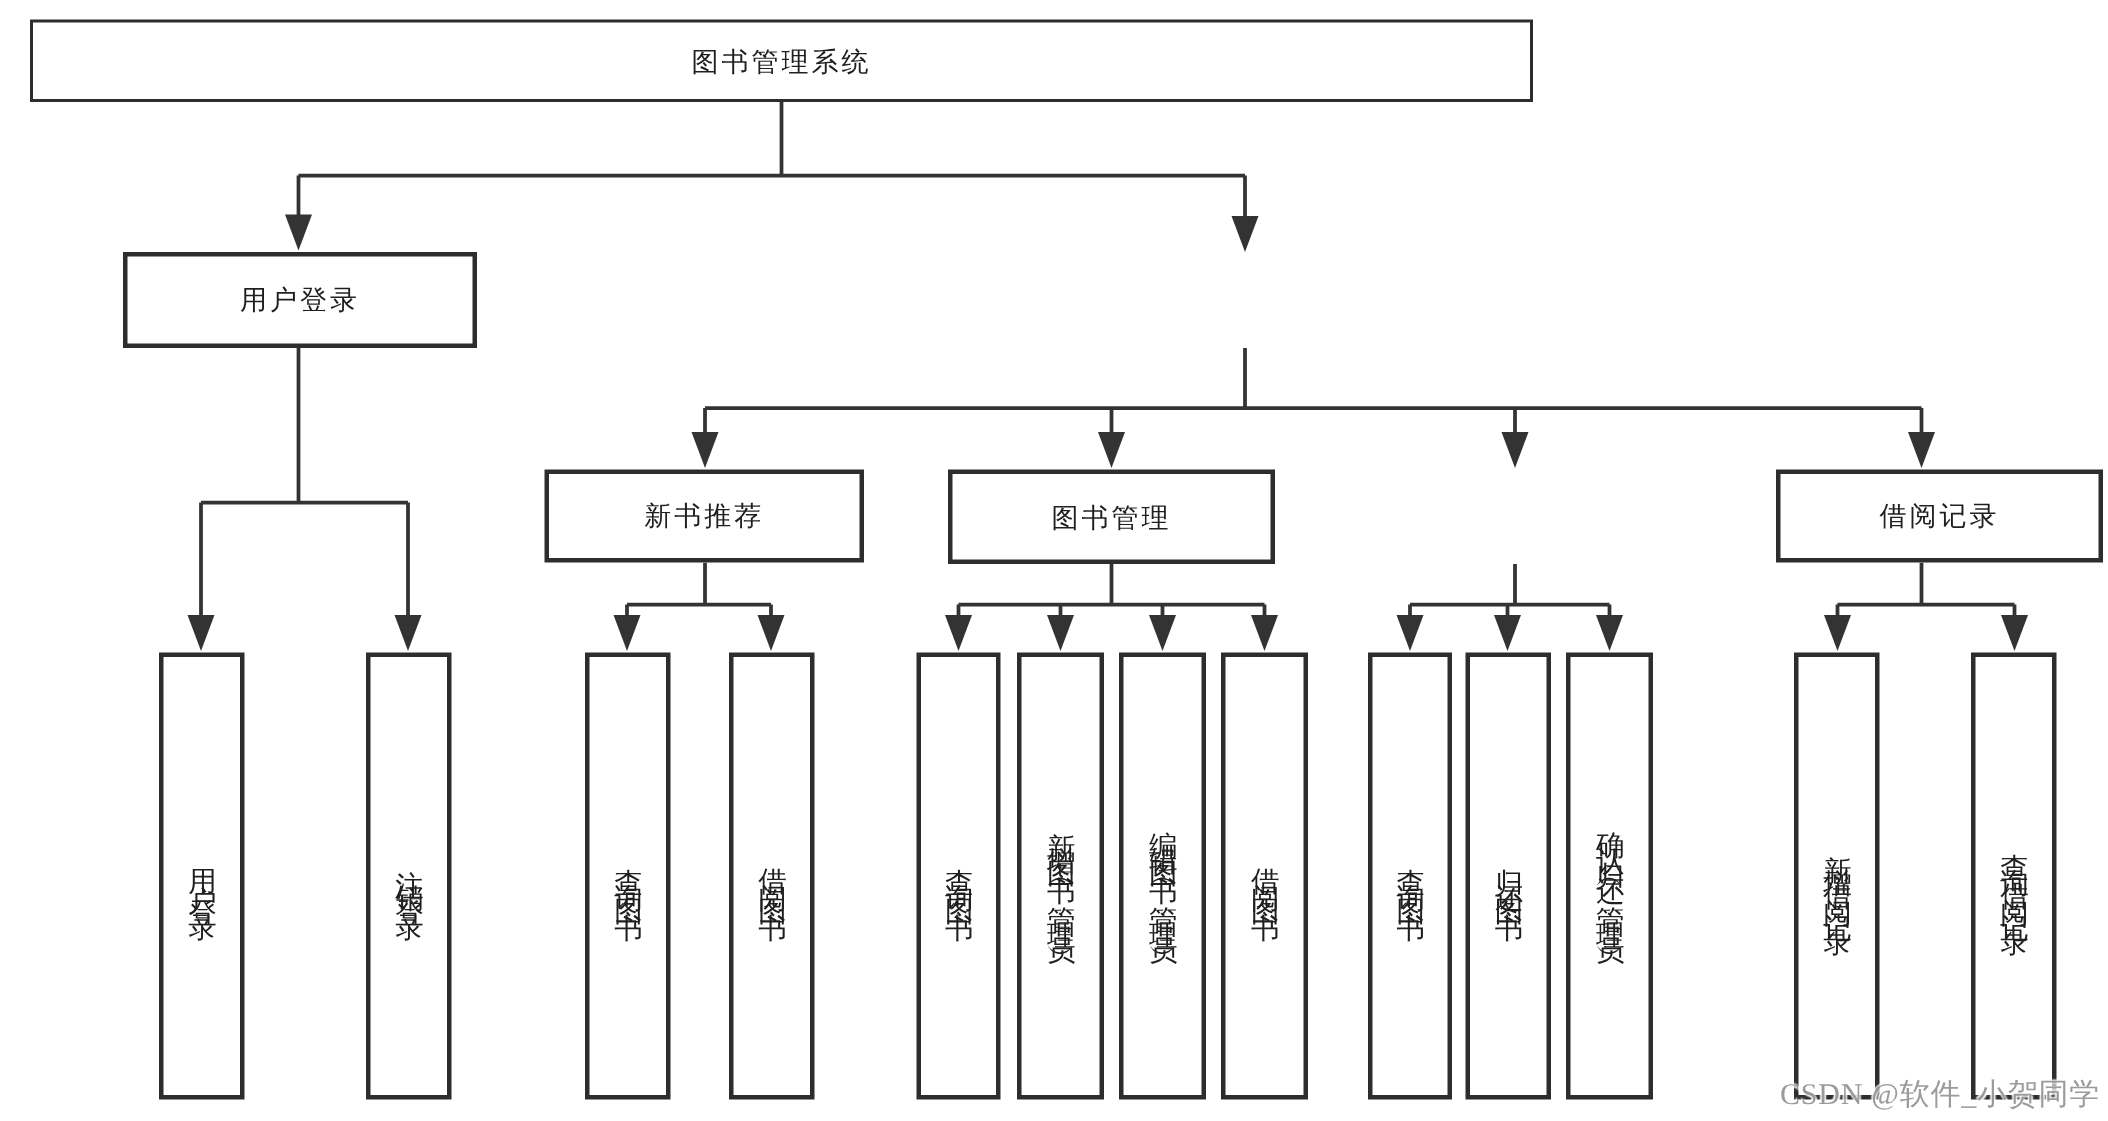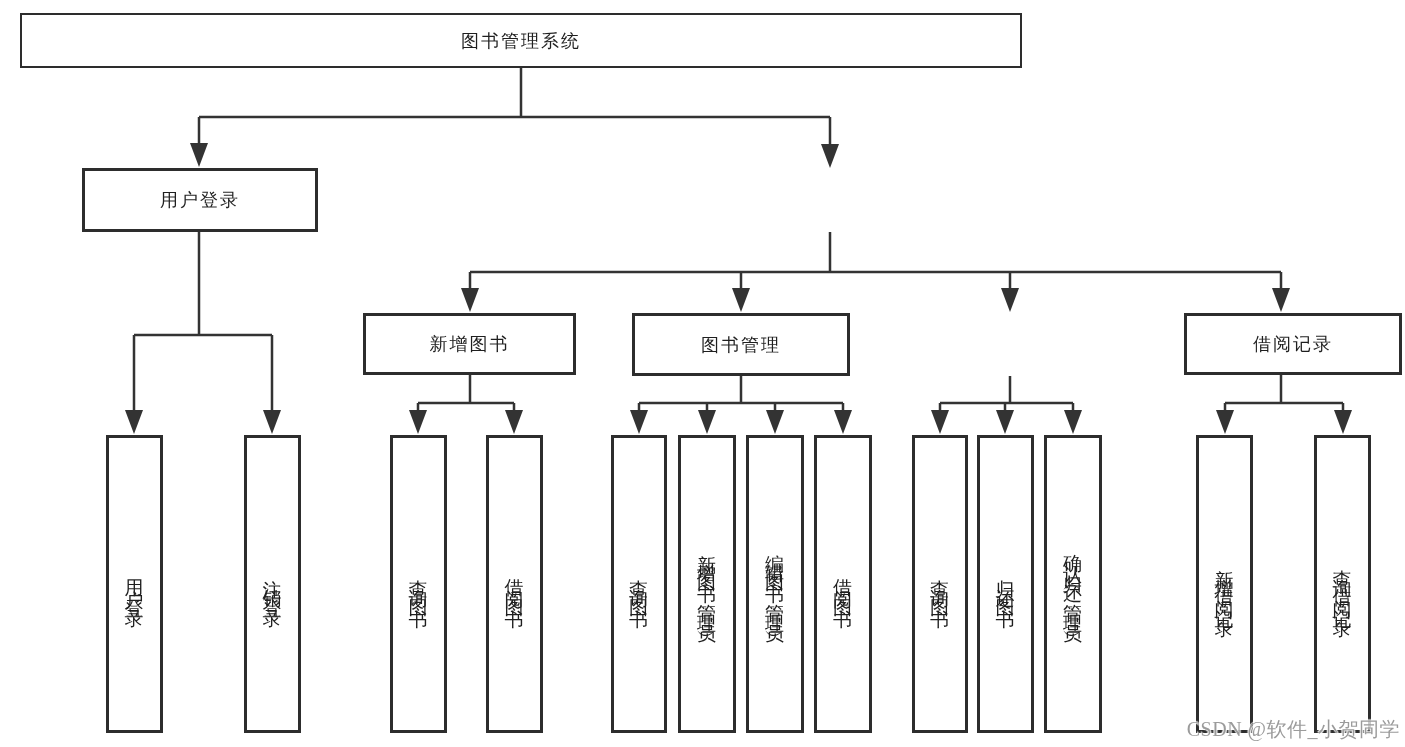--- a/index.html
+++ b/index.html
@@ -88,21 +88,21 @@
 
   <div class="node root" style="left:20px; top:13px; width:1002px; height:55px;">
     <span class="hlabel">图书管理系统</span>
   </div>
 
   <div class="node" style="left:82px; top:168px; width:236px; height:64px;">
     <span class="hlabel">用户登录</span>
   </div>
 
   <div class="node" style="left:363px; top:313px; width:213px; height:62px;">
-    <span class="hlabel">新增图书</span>
+    <span class="hlabel">新书推荐</span>
   </div>
   <div class="node" style="left:632px; top:313px; width:218px; height:63px;">
     <span class="hlabel">图书管理</span>
   </div>
   <div class="node" style="left:1184px; top:313px; width:218px; height:62px;">
     <span class="hlabel">借阅记录</span>
   </div>
 
   <div class="node leaf" style="left:106px; top:435px; width:57px; height:298px;">
     <span class="vlabel">用户登录</span>

